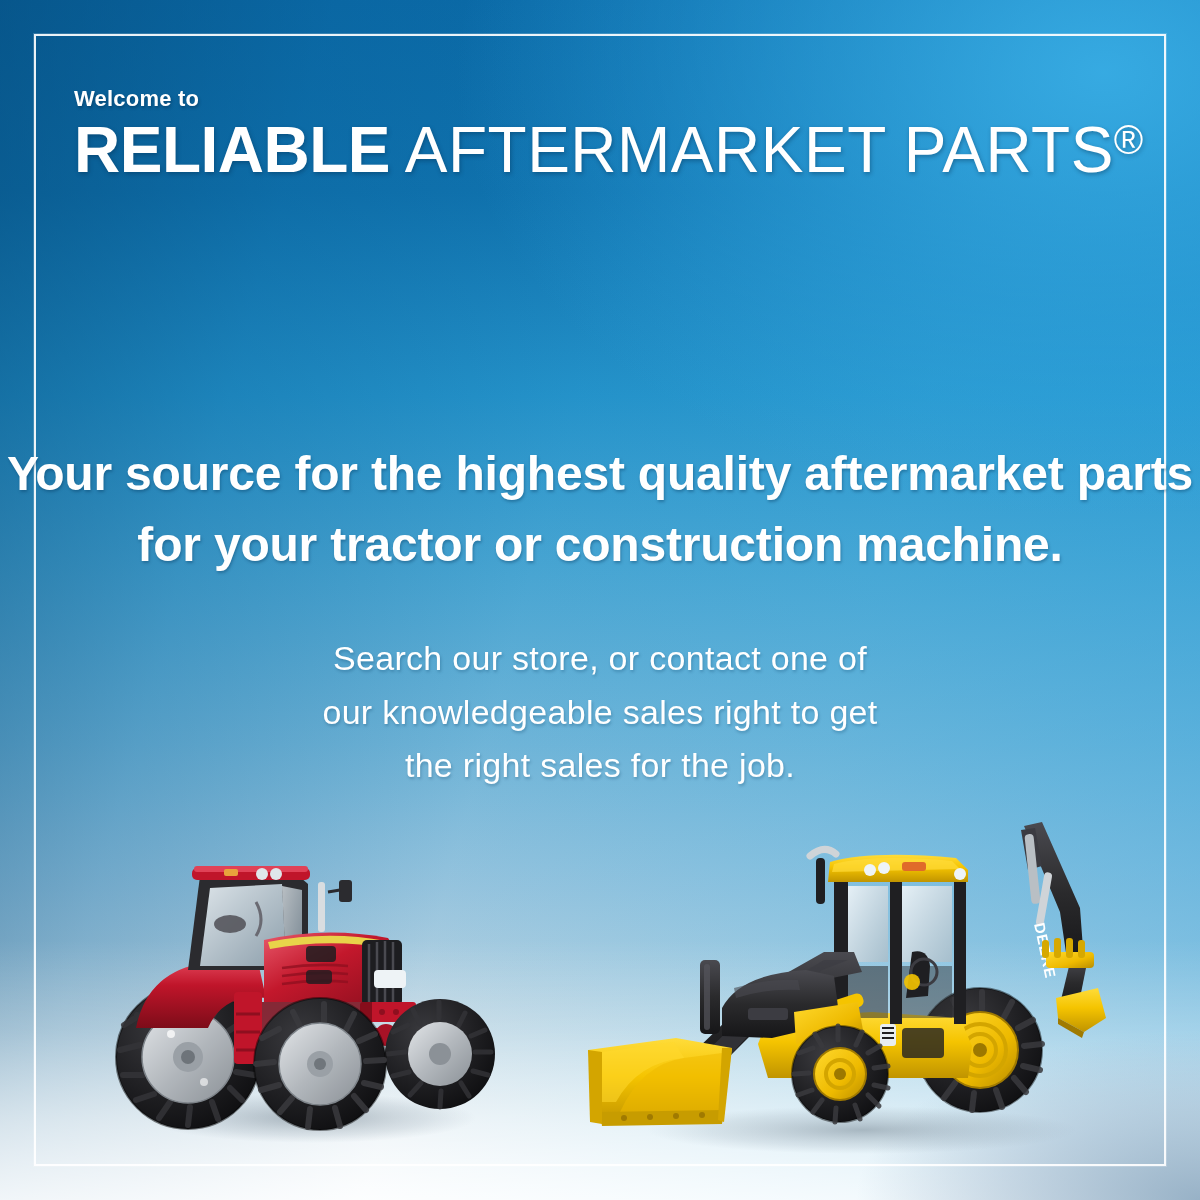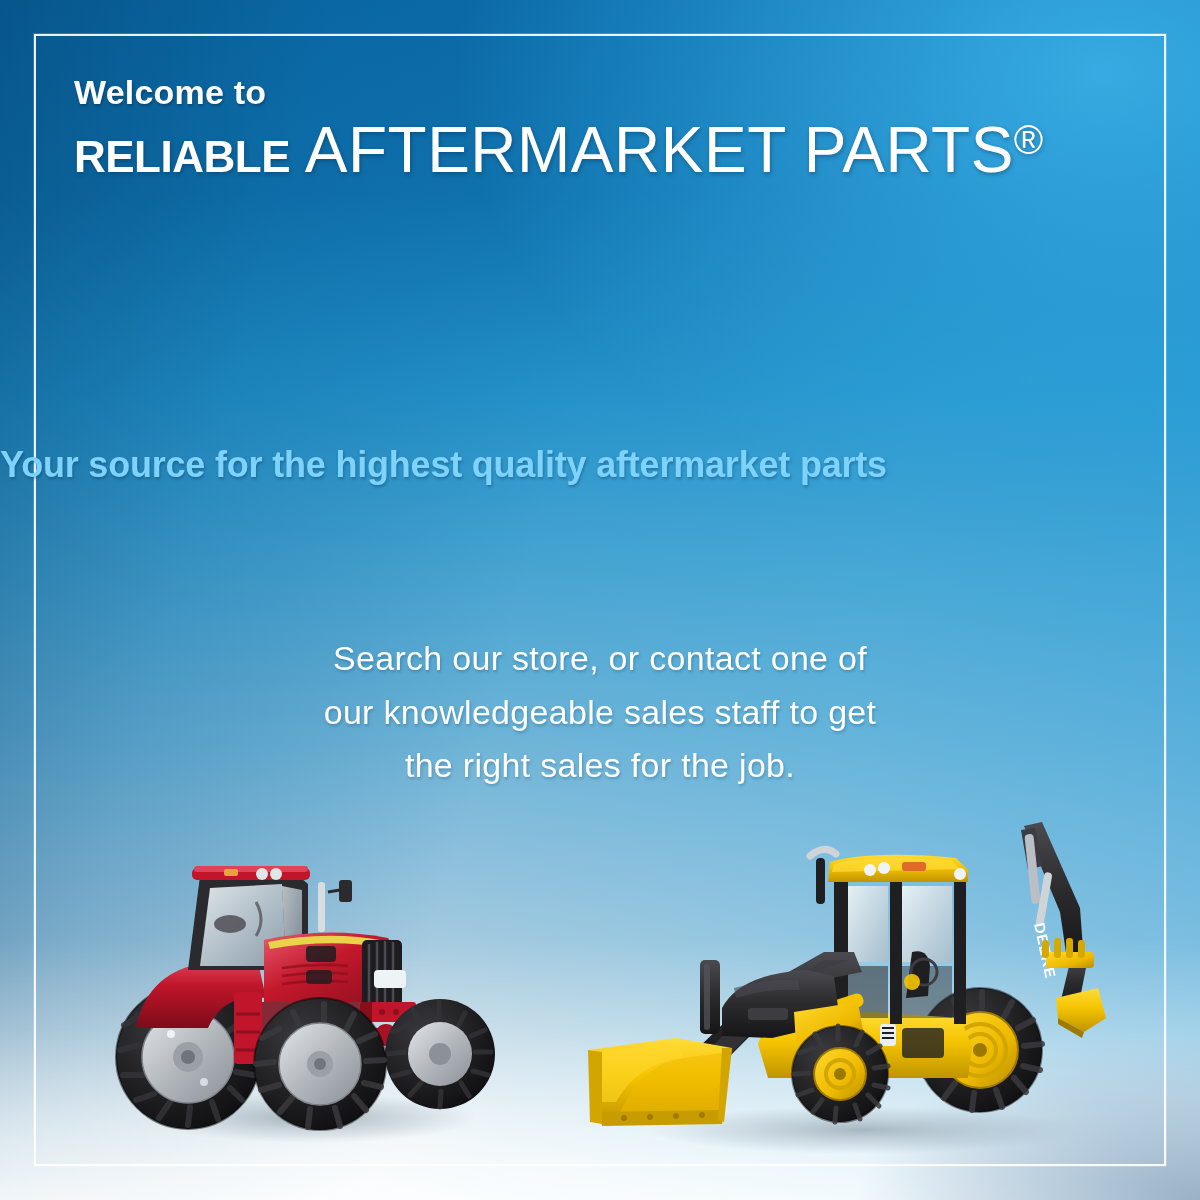--- a/index.html
+++ b/index.html
@@ -79,36 +79,36 @@
   }
 
   
   .headline {
     position: absolute;
     left: 74px;
     top: 74px;
     right: 60px;
   }
   .welcome {
-    font-size: 34px;
+    font-size: 22px;
     font-weight: 700;
     color: #ffffff;
     letter-spacing: 0.2px;
     line-height: 1.1;
     text-shadow: 1px 2px 3px rgba(0,40,70,0.45);
-    margin: 0 0 6px 0;
+    margin: 13px 0 6px 0;
   }
   .brand {
     white-space: nowrap;
     line-height: 1.06;
     margin: 0;
     text-shadow: 1px 2px 4px rgba(0,40,70,0.38);
   }
   .brand-bold {
-    font-size: 44px;
+    font-size: 64px;
     font-weight: 700;
     color: #ffffff;
     letter-spacing: -0.5px;
   }
   .brand-light {
     font-size: 64px;
     font-weight: 300;
     color: #ffffff;
     letter-spacing: 0.5px;
     margin-top: 26px;
@@ -118,23 +118,23 @@
     font-weight: 300;
     color: #ffffff;
     vertical-align: 18px;
   }
 
   
   .tagline {
     position: absolute;
     left: 0; right: 0;
     top: 438px;
-    text-align: left;
-    color: #7dd3fc;
-    font-size: 36px;
+    text-align: center;
+    color: #ffffff;
+    font-size: 48px;
     font-weight: 700;
     line-height: 1.48;
     letter-spacing: -0.2px;
     text-shadow: 1px 2px 3px rgba(0,50,85,0.35);
   }
   .tagline div { white-space: nowrap; }
 
   
   .subcopy {
     position: absolute;
@@ -171,25 +171,26 @@
 
   <div class="headline">
     <div class="welcome">Welcome to</div>
     <div class="brand">
       <span class="brand-bold">RELIABLE</span><span class="brand-light"> AFTERMARKET PARTS</span><span class="brand-reg">®</span>
     </div>
   </div>
 
   <div class="tagline">
     <div>Your source for the highest quality aftermarket parts</div>
+    <div>for your tractor or construction machine.</div>
   </div>
 
   <div class="subcopy">
     <div>Search our store, or contact one of</div>
-    <div>our knowledgeable sales staff to get</div>
+    <div>our knowledgeable sales right to get</div>
     <div>the right sales for the job.</div>
   </div>
 
   <div class="machine" id="tractor">
     <svg viewBox="0 0 420 320" xmlns="http://www.w3.org/2000/svg">
       <defs>
         <linearGradient id="redBody" x1="0" y1="0" x2="0" y2="1">
           <stop offset="0%" stop-color="#e04257"></stop>
           <stop offset="35%" stop-color="#c0152a"></stop>
           <stop offset="100%" stop-color="#7d0c19"></stop>

